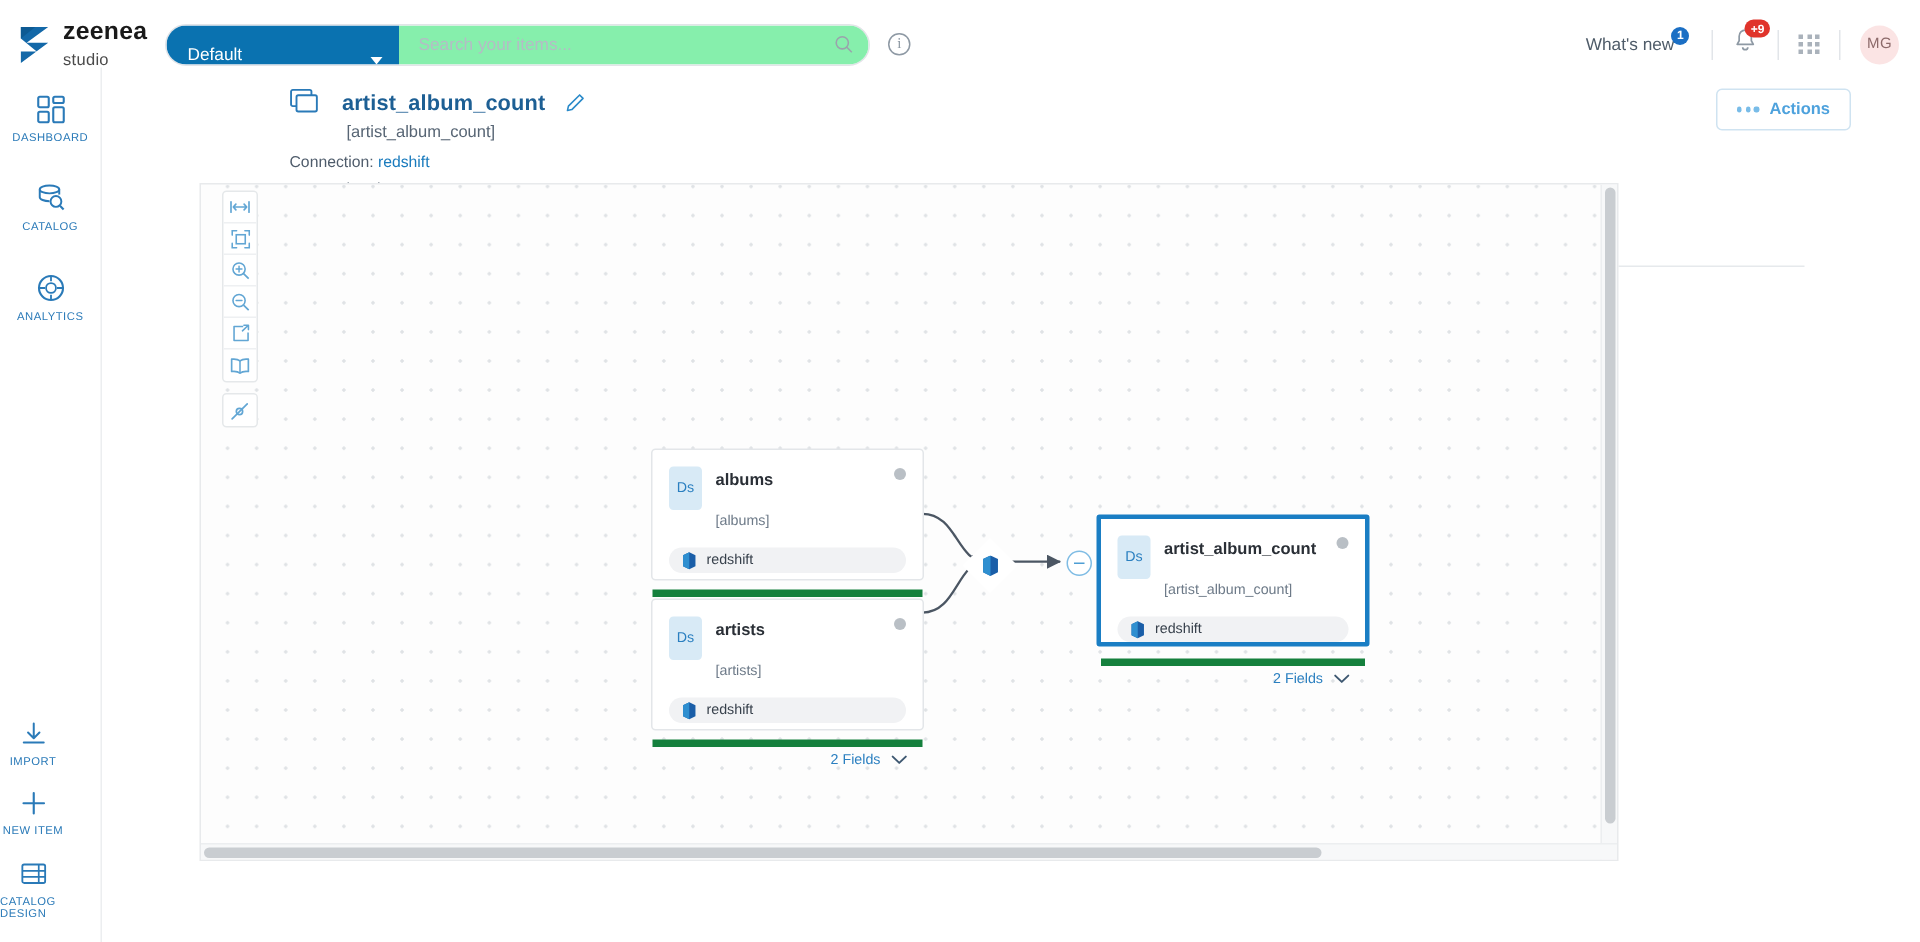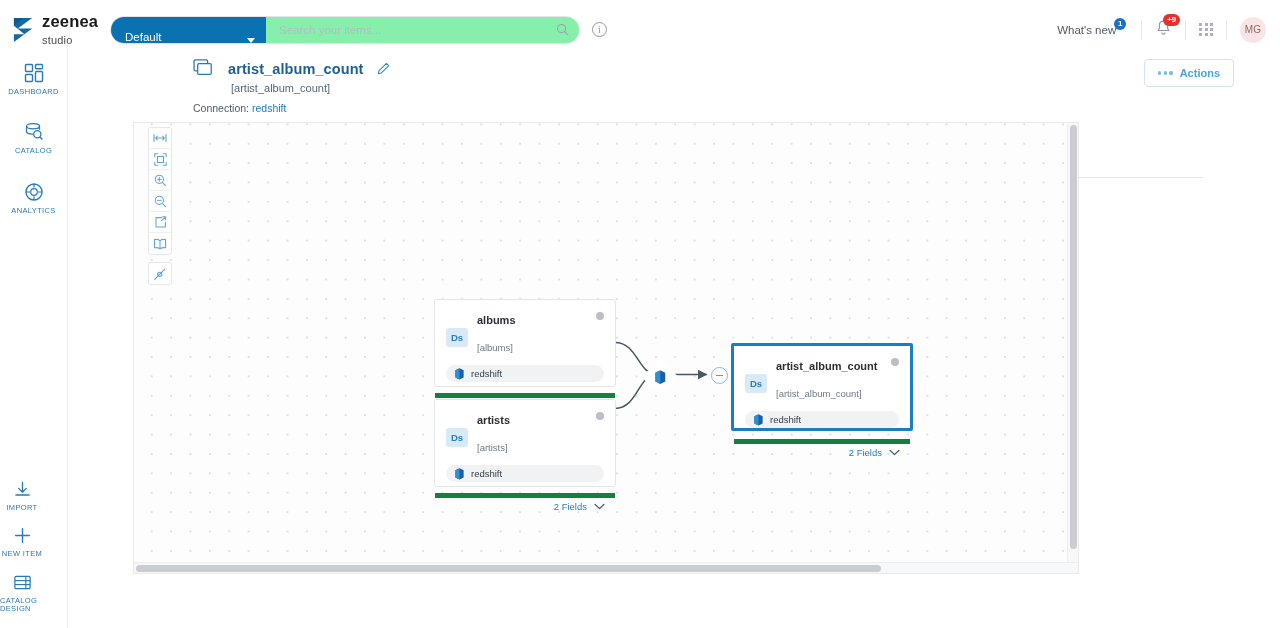--- a/index.html
+++ b/index.html
@@ -211,23 +211,23 @@
     border: 1px solid #e3e6e9; border-radius: 3px;
     z-index: 4;
   }
   .node.selected {
     border: 3px solid #1a7ec4; border-radius: 2px; z-index: 5;
   }
   .node-body { padding: 10px 11px 0 11px; }
   .node-topline { display: flex; align-items: flex-start; gap: 9px; }
   .ds-badge {
     background: #d8eaf6; color: #2a7fc0; font-size: 9.5px;
-    font-weight: bold; width: 22px; height: 19px; border-radius: 3px;
+    font-weight: normal; width: 22px; height: 29px; border-radius: 3px;
     display: flex; align-items: center; justify-content: center;
-    flex: none; margin-top: 18px;
+    flex: none; margin-top: 1px;
   }
   .node-name { font-size: 11px; font-weight: bold; color: #2a2f36; line-height: 1.2; }
   .node-sub { font-size: 9.5px; color: #6d7a88; margin-top: 14px; line-height: 1.2; }
   .status-dot {
     margin-left: auto; width: 8px; height: 8px; border-radius: 50%;
     background: #b9bfc5; flex: none; margin-top: 2px;
   }
   .conn-pill {
     margin: 12px 0 0 0; background: #f1f2f4; border-radius: 9px;
     height: 17px; display: flex; align-items: center; gap: 7px;

